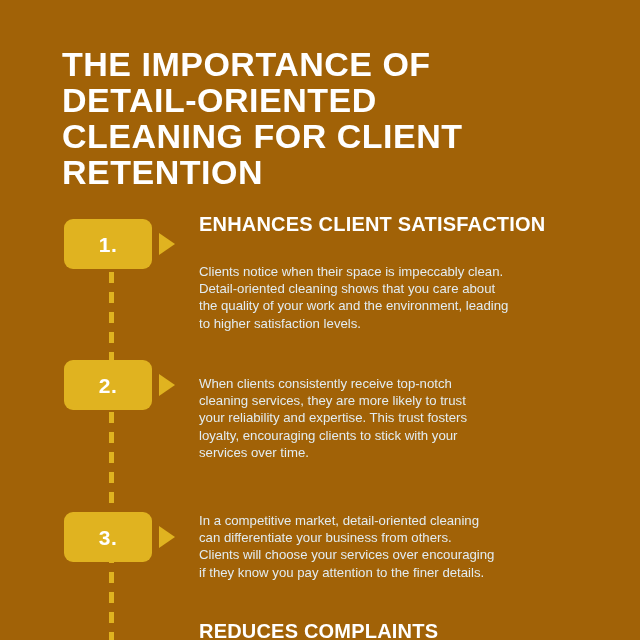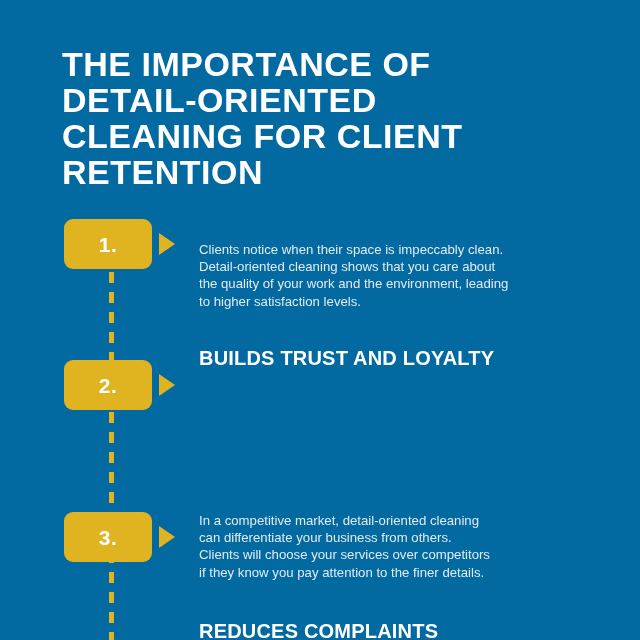--- a/index.html
+++ b/index.html
@@ -14,21 +14,21 @@
   body {
     background: #1f5c7e;
     font-family: "Liberation Sans", sans-serif;
     position: relative;
   }
 
   #infographic {
     position: relative;
     width: 640px;
     height: 640px;
-    background: #0369a1;
+    background: #a16207;
     overflow: hidden;
   }
 
   
   .title-block {
     position: absolute;
     left: 62px;
     top: 46px;
     width: 520px;
   }
@@ -157,50 +157,55 @@
   <div class="spine"></div>
 
   <div class="section" id="sec-1">
     <div class="badge-wrap">
       <div class="badge">
         <span class="badge-num">1.</span>
       </div>
       <div class="arrow"></div>
     </div>
     <div class="text-col">
+      <div class="sec-heading">ENHANCES CLIENT SATISFACTION</div>
       <div class="sec-body">Clients notice when their space is impeccably clean.
 Detail-oriented cleaning shows that you care about
 the quality of your work and the environment, leading
 to higher satisfaction levels.</div>
     </div>
   </div>
 
   <div class="section" id="sec-2">
     <div class="badge-wrap">
       <div class="badge">
         <span class="badge-num">2.</span>
       </div>
       <div class="arrow"></div>
     </div>
     <div class="text-col">
-      <div class="sec-heading">BUILDS TRUST AND LOYALTY</div>
+      <div class="sec-body">When clients consistently receive top-notch
+cleaning services, they are more likely to trust
+your reliability and expertise. This trust fosters
+loyalty, encouraging clients to stick with your
+services over time.</div>
     </div>
   </div>
 
   <div class="section" id="sec-3">
     <div class="badge-wrap">
       <div class="badge">
         <span class="badge-num">3.</span>
       </div>
       <div class="arrow"></div>
     </div>
     <div class="text-col">
       <div class="sec-body">In a competitive market, detail-oriented cleaning
 can differentiate your business from others.
-Clients will choose your services over competitors
+Clients will choose your services over encouraging
 if they know you pay attention to the finer details.</div>
     </div>
   </div>
 
   <div class="section" id="sec-4">
 
     <div class="text-col">
       <div class="sec-heading">REDUCES COMPLAINTS</div>
       <div class="sec-body"></div>
     </div>

